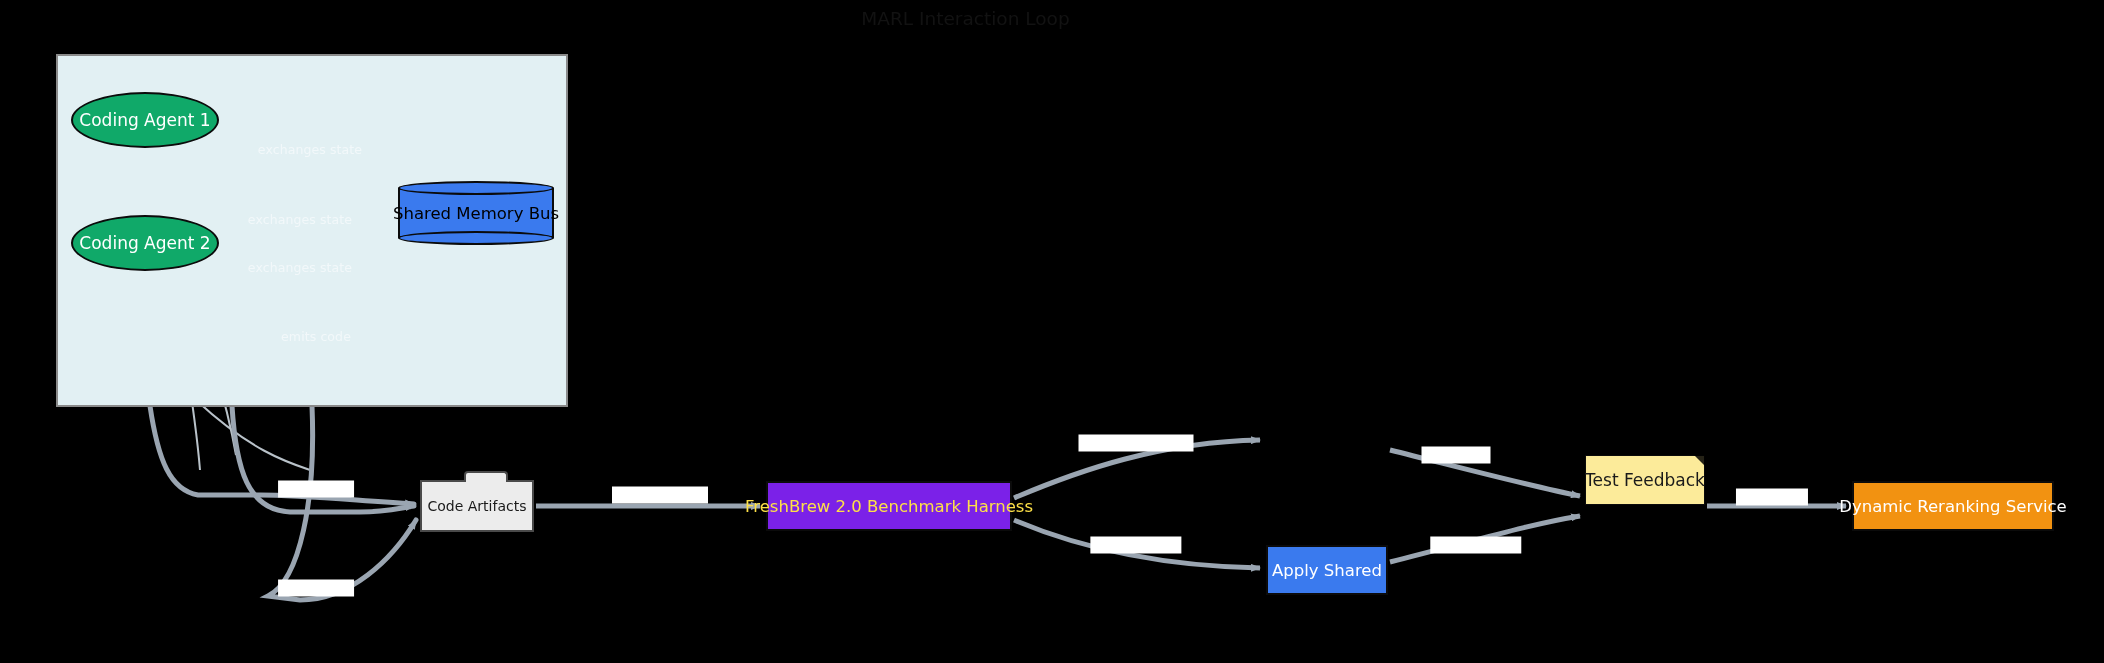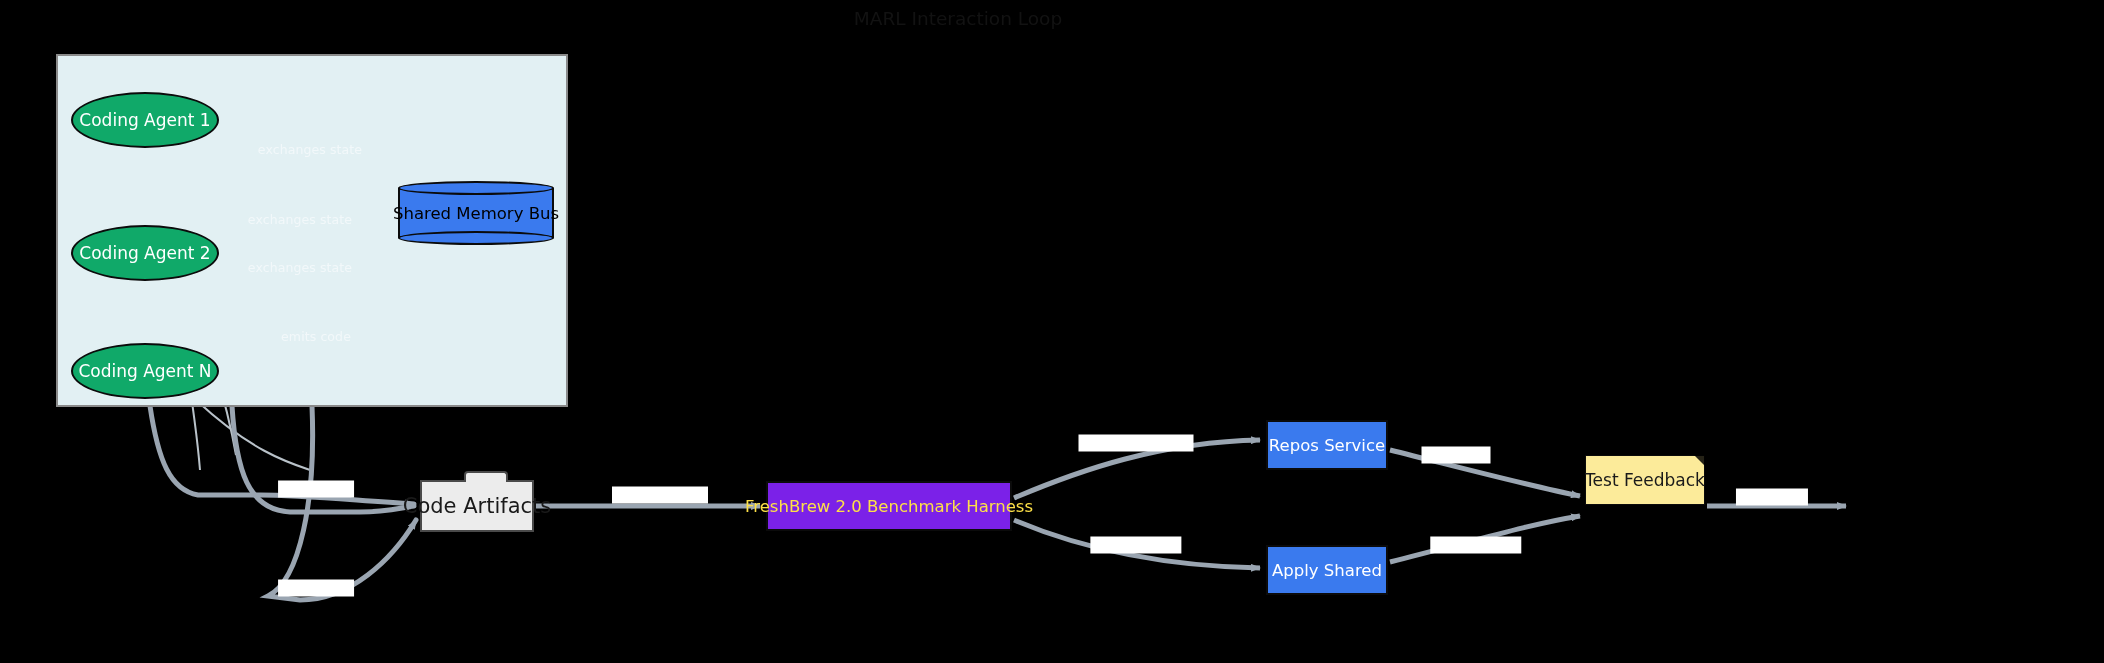--- a/index.html
+++ b/index.html
@@ -13,20 +13,21 @@
     overflow: hidden;
     font-family: "DejaVu Sans", sans-serif;
     position: relative;
   }
   #stage {
     position: absolute;
     left: 0; top: 0;
     width: 1916px;
     height: 663px;
     background: #000000;
+    padding-left: 15px;
   }
   #edge-layer {
     position: absolute;
     left: 0; top: 0;
     width: 2104px;
     height: 663px;
     pointer-events: none;
   }
   .node {
     position: absolute;
@@ -64,21 +65,21 @@
   .agent {
     border-radius: 50%;
     background: #10a969;
     border: 2.4px solid #0b0b0b;
     color: #ffffff;
     font-size: 17px;
     width: 148px;
     height: 56px;
   }
   #node-agent1 { left: 71px;  top: 92px;  }
-  #node-agent2 { left: 71px;  top: 225px; }
+  #node-agent2 { left: 71px;  top: 215px; }
   #node-agentN { left: 71px;  top: 343px; }
 
   
   #node-membus {
     left: 398px;
     top: 188px;
     width: 156px;
     height: 50px;
     background: #3a7aee;
     border: 2.2px solid #0b0b0b;
@@ -104,21 +105,21 @@
 
   
   #node-artifacts {
     left: 420px;
     top: 480px;
     width: 114px;
     height: 52px;
     background: #ececec;
     border: 2px solid #4a4a4a;
     color: #1a1a1a;
-    font-size: 21px;
+    font-size: 14px;
   }
   #node-artifacts::before {
     content: "";
     position: absolute;
     left: 42px;
     top: -11px;
     width: 44px;
     height: 11px;
     background: #ececec;
     border: 2px solid #4a4a4a;
@@ -280,41 +281,38 @@
   <div class="edge-label on-dark" style="left:1456px; top:455px;">runs tests</div>
   <div class="edge-label on-dark" style="left:1476px; top:545px;">reports result</div>
   <div class="edge-label on-dark" style="left:1772px; top:497px;">scores run</div>
 
   <div class="node agent" id="node-agent1">
     <span class="lbl">Coding Agent 1</span>
   </div>
   <div class="node agent" id="node-agent2">
     <span class="lbl">Coding Agent 2</span>
   </div>
-  <div class="node agent" id="node-agentN">
-    <span class="lbl">Coding Agent N</span>
-  </div>
 
   <div class="node" id="node-membus">
     <span class="lbl">Shared Memory Bus</span>
   </div>
 
   <div class="node" id="node-artifacts">
     <span class="lbl">Code Artifacts</span>
   </div>
 
   <div class="node rect-purple" id="node-harness">
     <span class="lbl">FreshBrew 2.0 Benchmark Harness</span>
   </div>
 
-  <div class="node rect-blue" id="node-repos">
-    <span class="lbl">Repos Service</span>
-  </div>
   <div class="node rect-blue" id="node-apply">
     <span class="lbl">Apply Shared</span>
   </div>
 
   <div class="node" id="node-feedback">
     <span class="lbl">Test Feedback</span>
   </div>
 
+  <div class="node rect-orange" id="node-rerank">
+    <span class="lbl">Dynamic Reranking Service</span>
+  </div>
 
 </div>
 
 </body></html>

